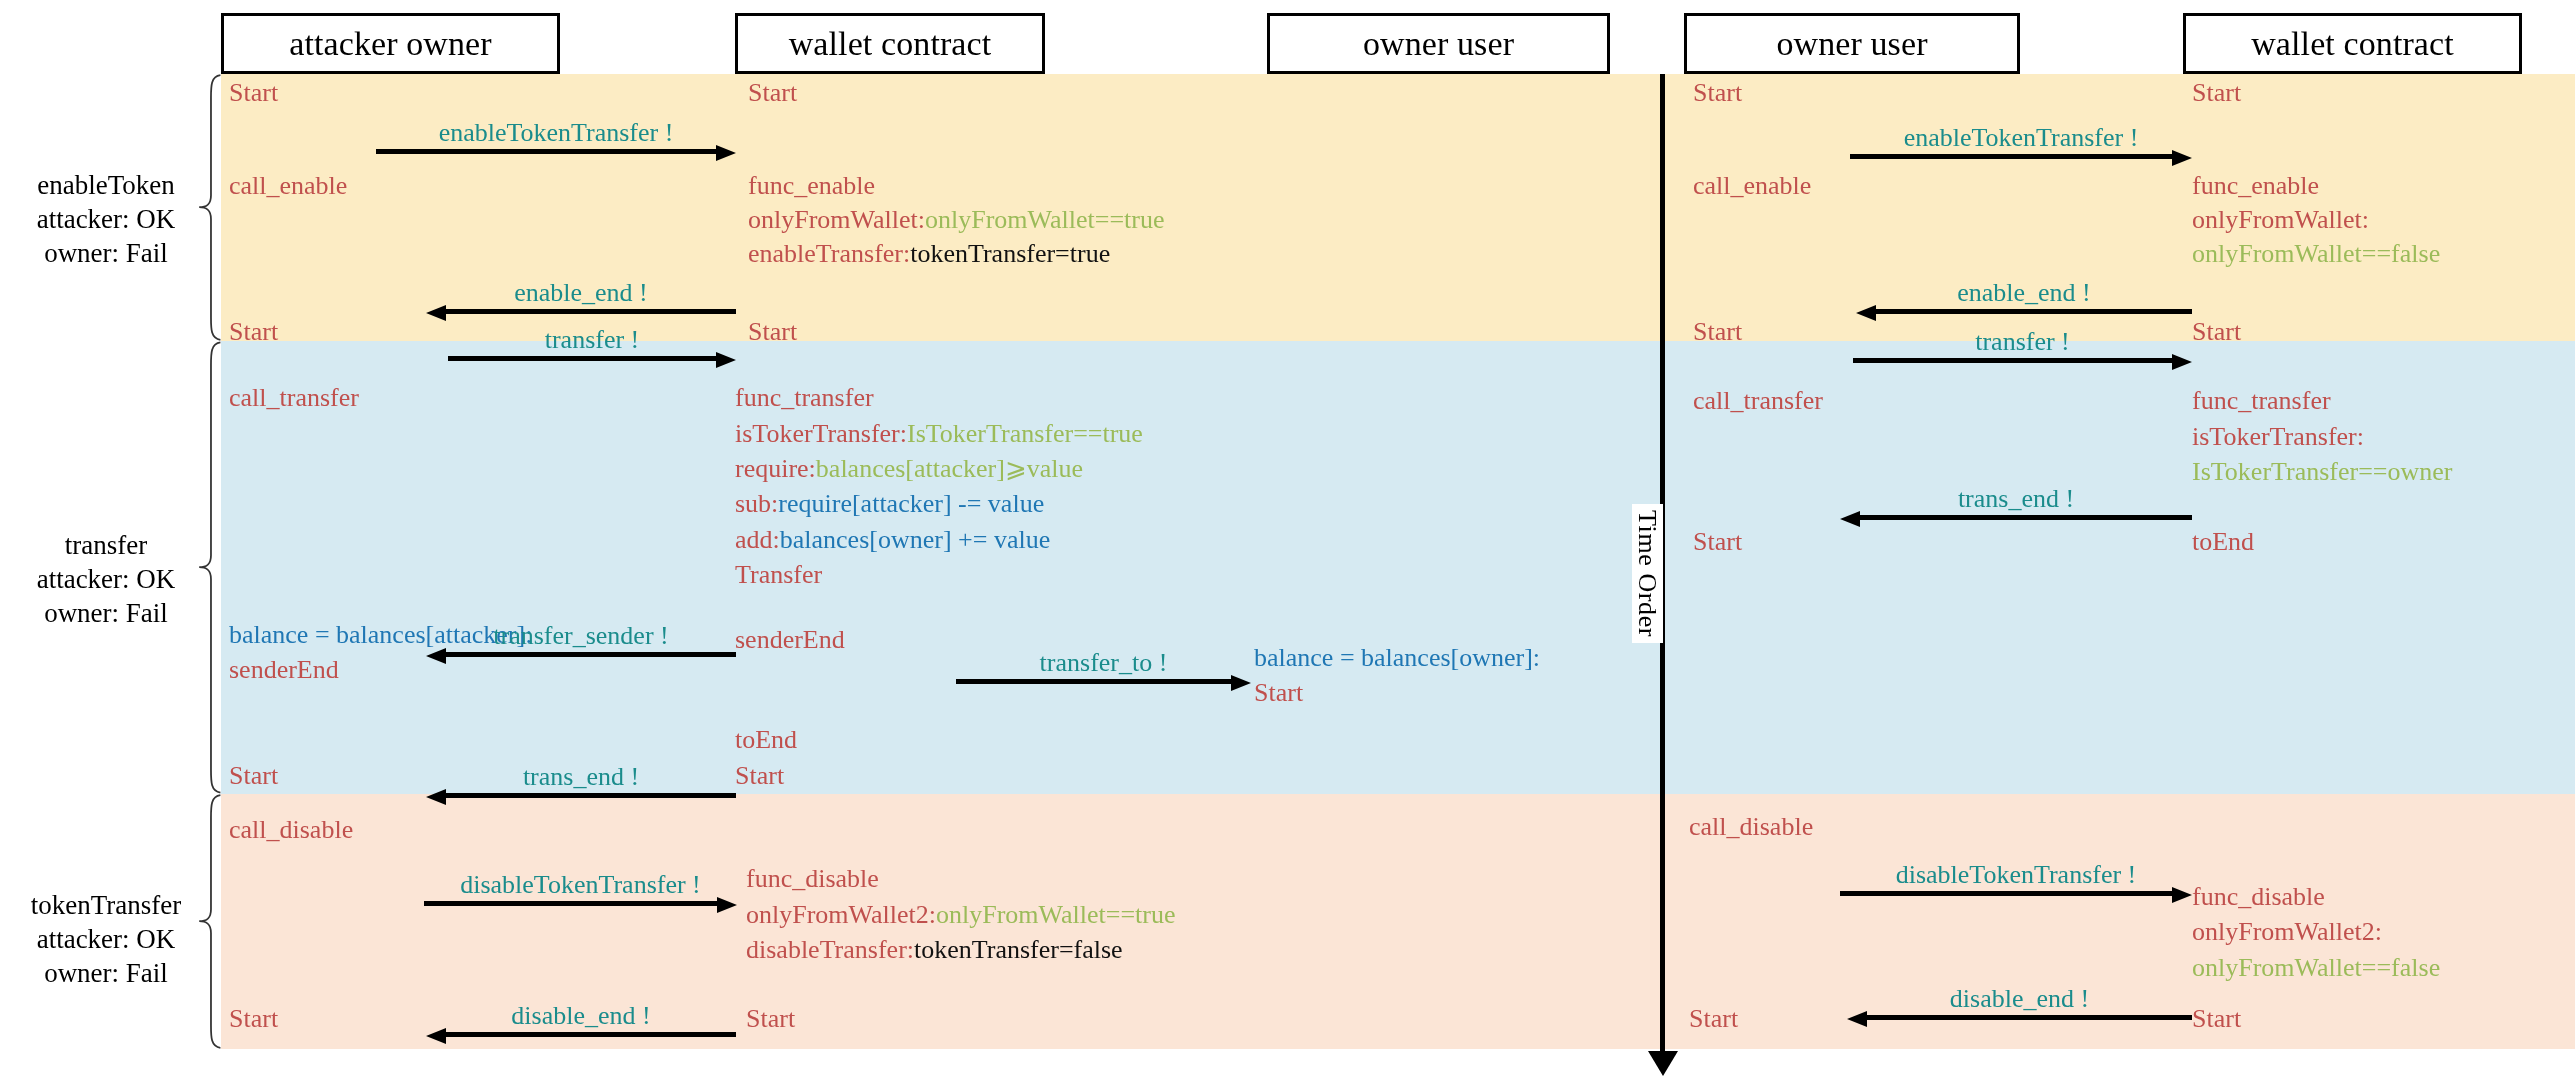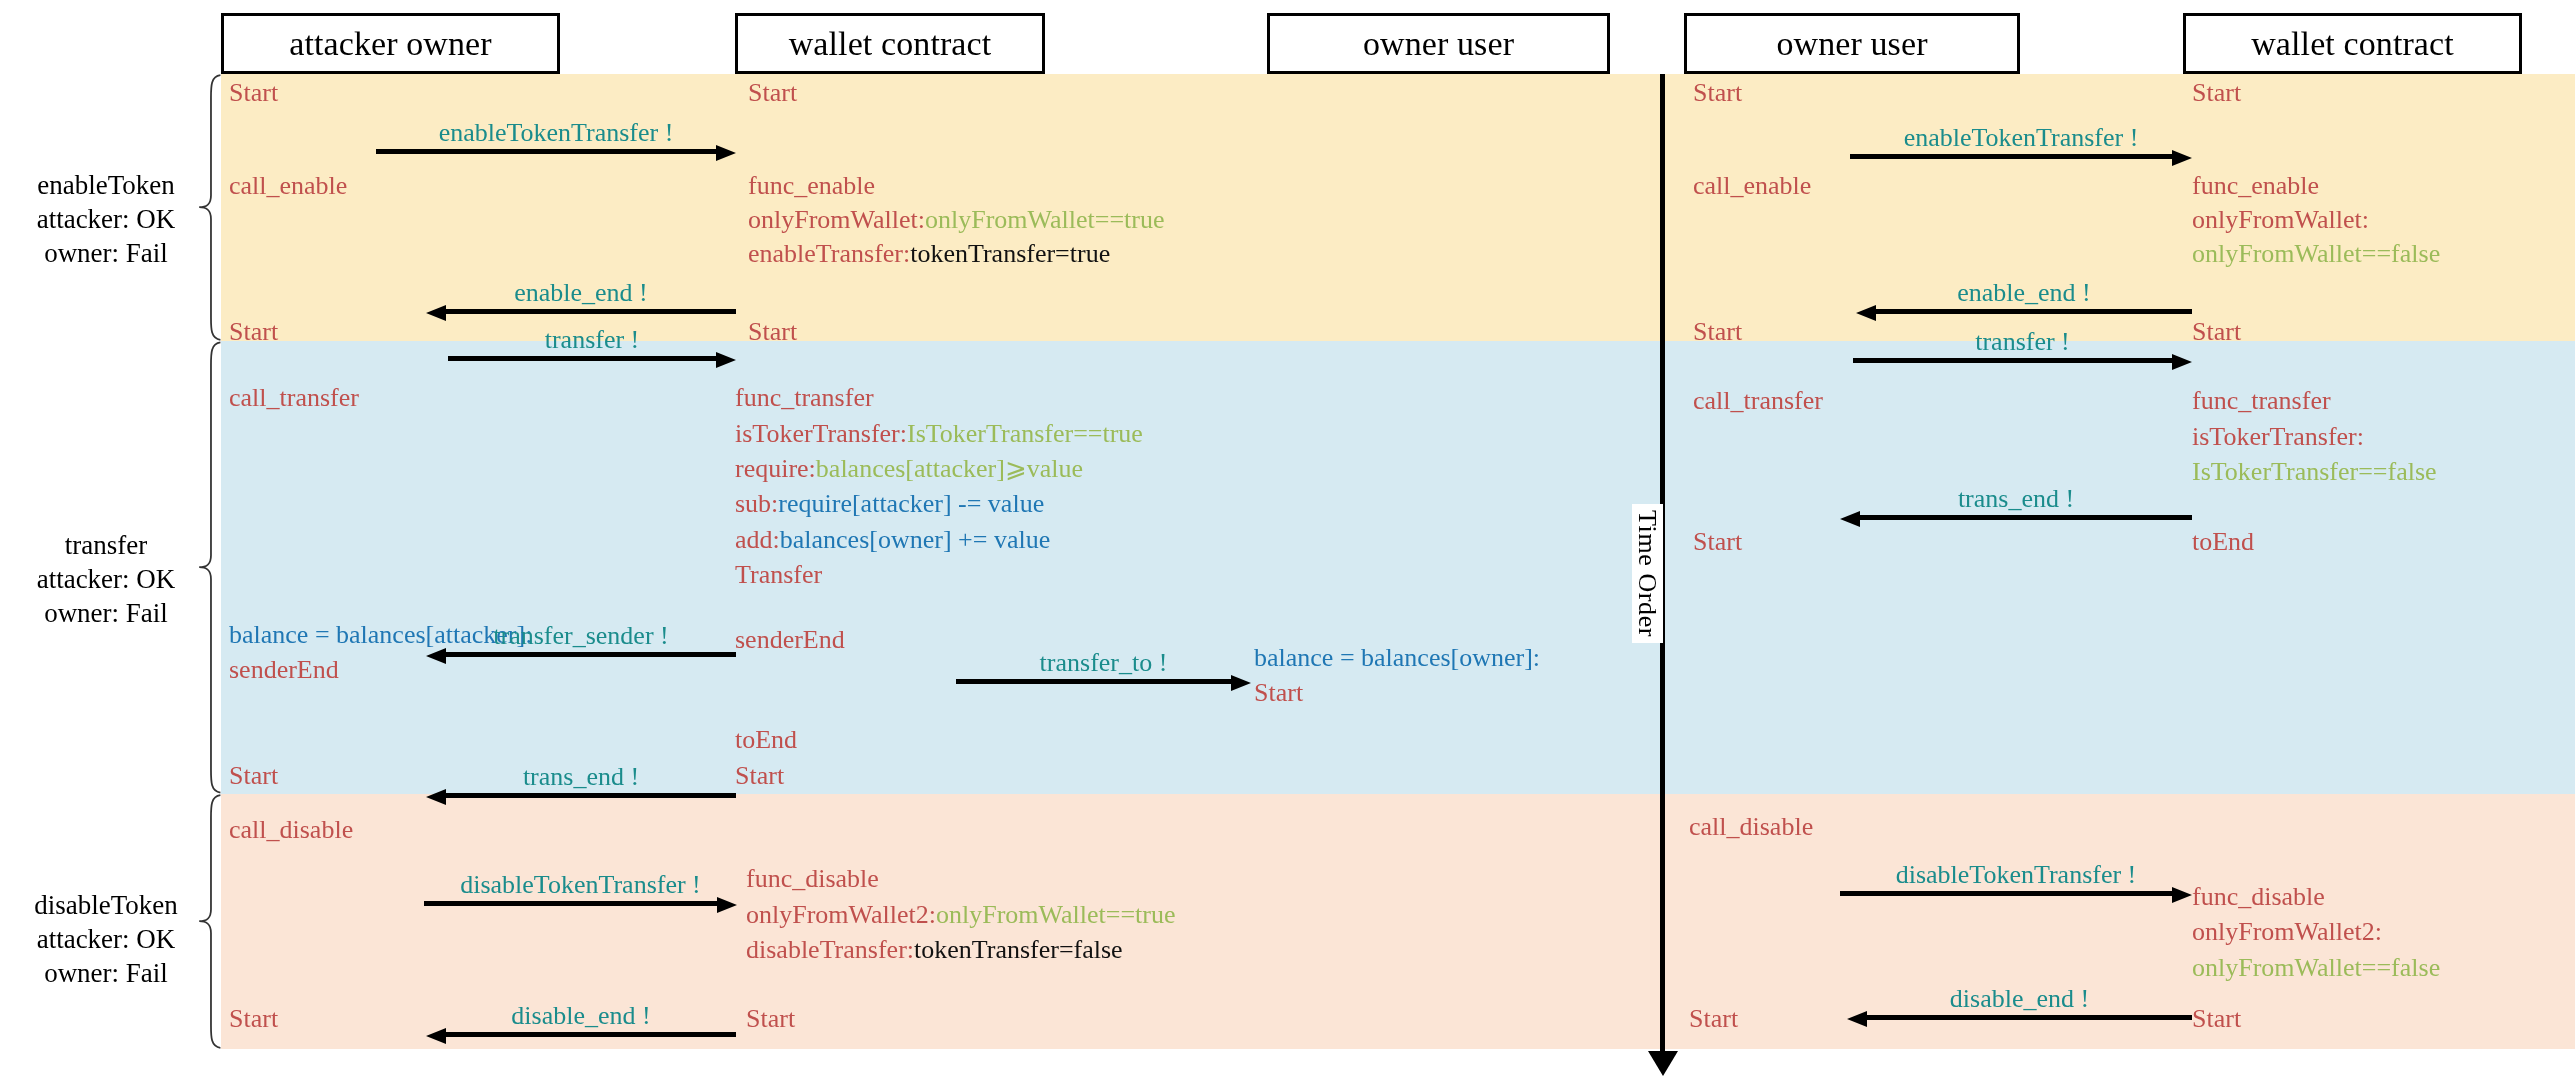--- a/index.html
+++ b/index.html
@@ -95,21 +95,21 @@
     <span class="ln">attacker: OK</span>
     <span class="ln">owner: Fail</span>
   </div>
   <div class="brace" style="left:198px;top:341px;height:453px;">
     <svg width="23.6" height="453" viewBox="0 0 40 767">
         <path d="M38 2 C22 4 22 20 22 40 L22 363 C22 379 14 383 2 383 C14 383 22 387 22 403 L22 727 C22 747 22 763 38 765" fill="none" stroke="#333" stroke-width="3"></path>
       </svg>
   </div>
 
   <div class="scenario" style="top:888px;">
-    <span class="ln">disableToken</span>
+    <span class="ln">tokenTransfer</span>
     <span class="ln">attacker: OK</span>
     <span class="ln">owner: Fail</span>
   </div>
   <div class="brace" style="left:198px;top:794px;height:255px;">
     <svg width="23.6" height="255" viewBox="0 0 40 433">
         <path d="M38 2 C22 4 22 20 22 40 L22 196 C22 212 14 216 2 216 C14 216 22 220 22 236 L22 393 C22 413 22 429 38 431" fill="none" stroke="#333" stroke-width="3"></path>
       </svg>
   </div>
 
   <div class="tx c-red" style="left:229px;top:80px;">Start</div>
@@ -169,21 +169,21 @@
   <div class="tx c-red" style="left:735px;top:763px;">Start</div>
 
   <div class="tx c-blue" style="left:1254px;top:645px;">balance = balances[owner]:</div>
   <div class="tx c-red" style="left:1254px;top:680px;">Start</div>
 
   <div class="tx c-red" style="left:1693px;top:388px;">call_transfer</div>
   <div class="tx c-red" style="left:1693px;top:529px;">Start</div>
 
   <div class="tx c-red" style="left:2192px;top:388px;">func_transfer</div>
   <div class="tx c-red" style="left:2192px;top:424px;">isTokerTransfer:</div>
-  <div class="tx c-green" style="left:2192px;top:459px;">IsTokerTransfer==false</div>
+  <div class="tx c-green" style="left:2192px;top:459px;">IsTokerTransfer==owner</div>
   <div class="tx c-red" style="left:2192px;top:529px;">toEnd</div>
 
   <div class="msg right" style="left:448px;top:313px;width:288px;height:48px;">
     <span class="lbl">transfer !</span>
     <span class="shaft"></span>
       <span class="head"></span>
   </div>
   <div class="msg right" style="left:956px;top:636px;width:295px;height:48px;">
     <span class="lbl">transfer_to !</span>
     <span class="shaft"></span>

